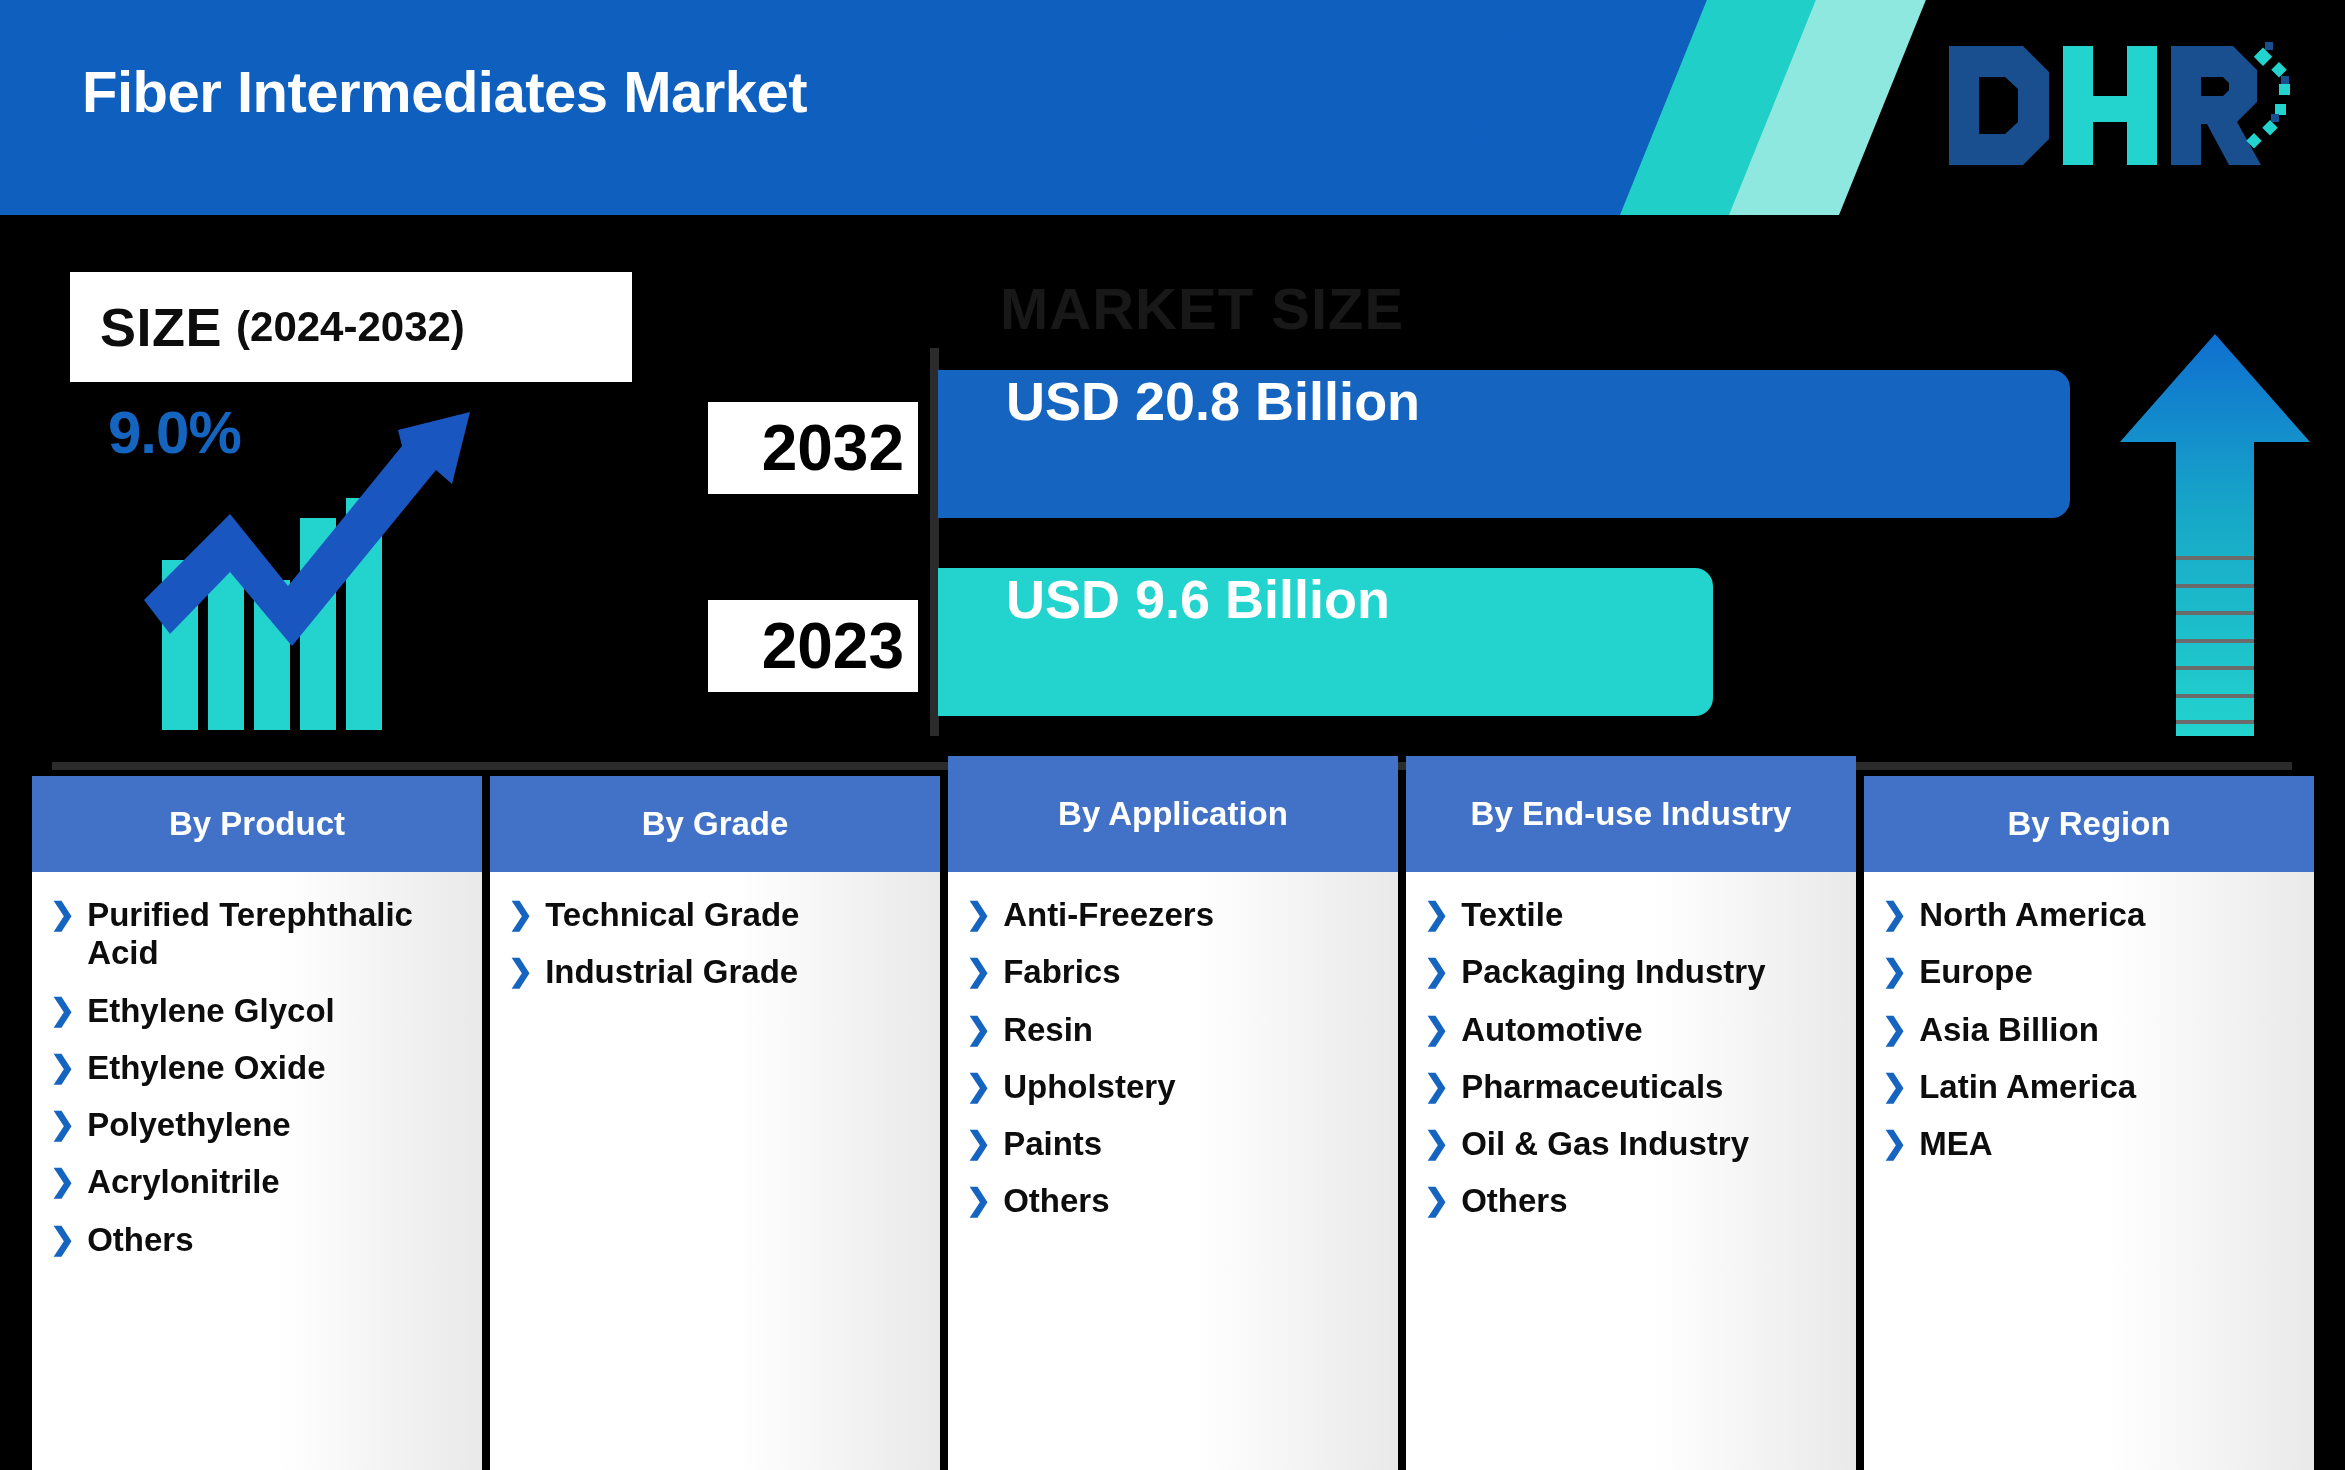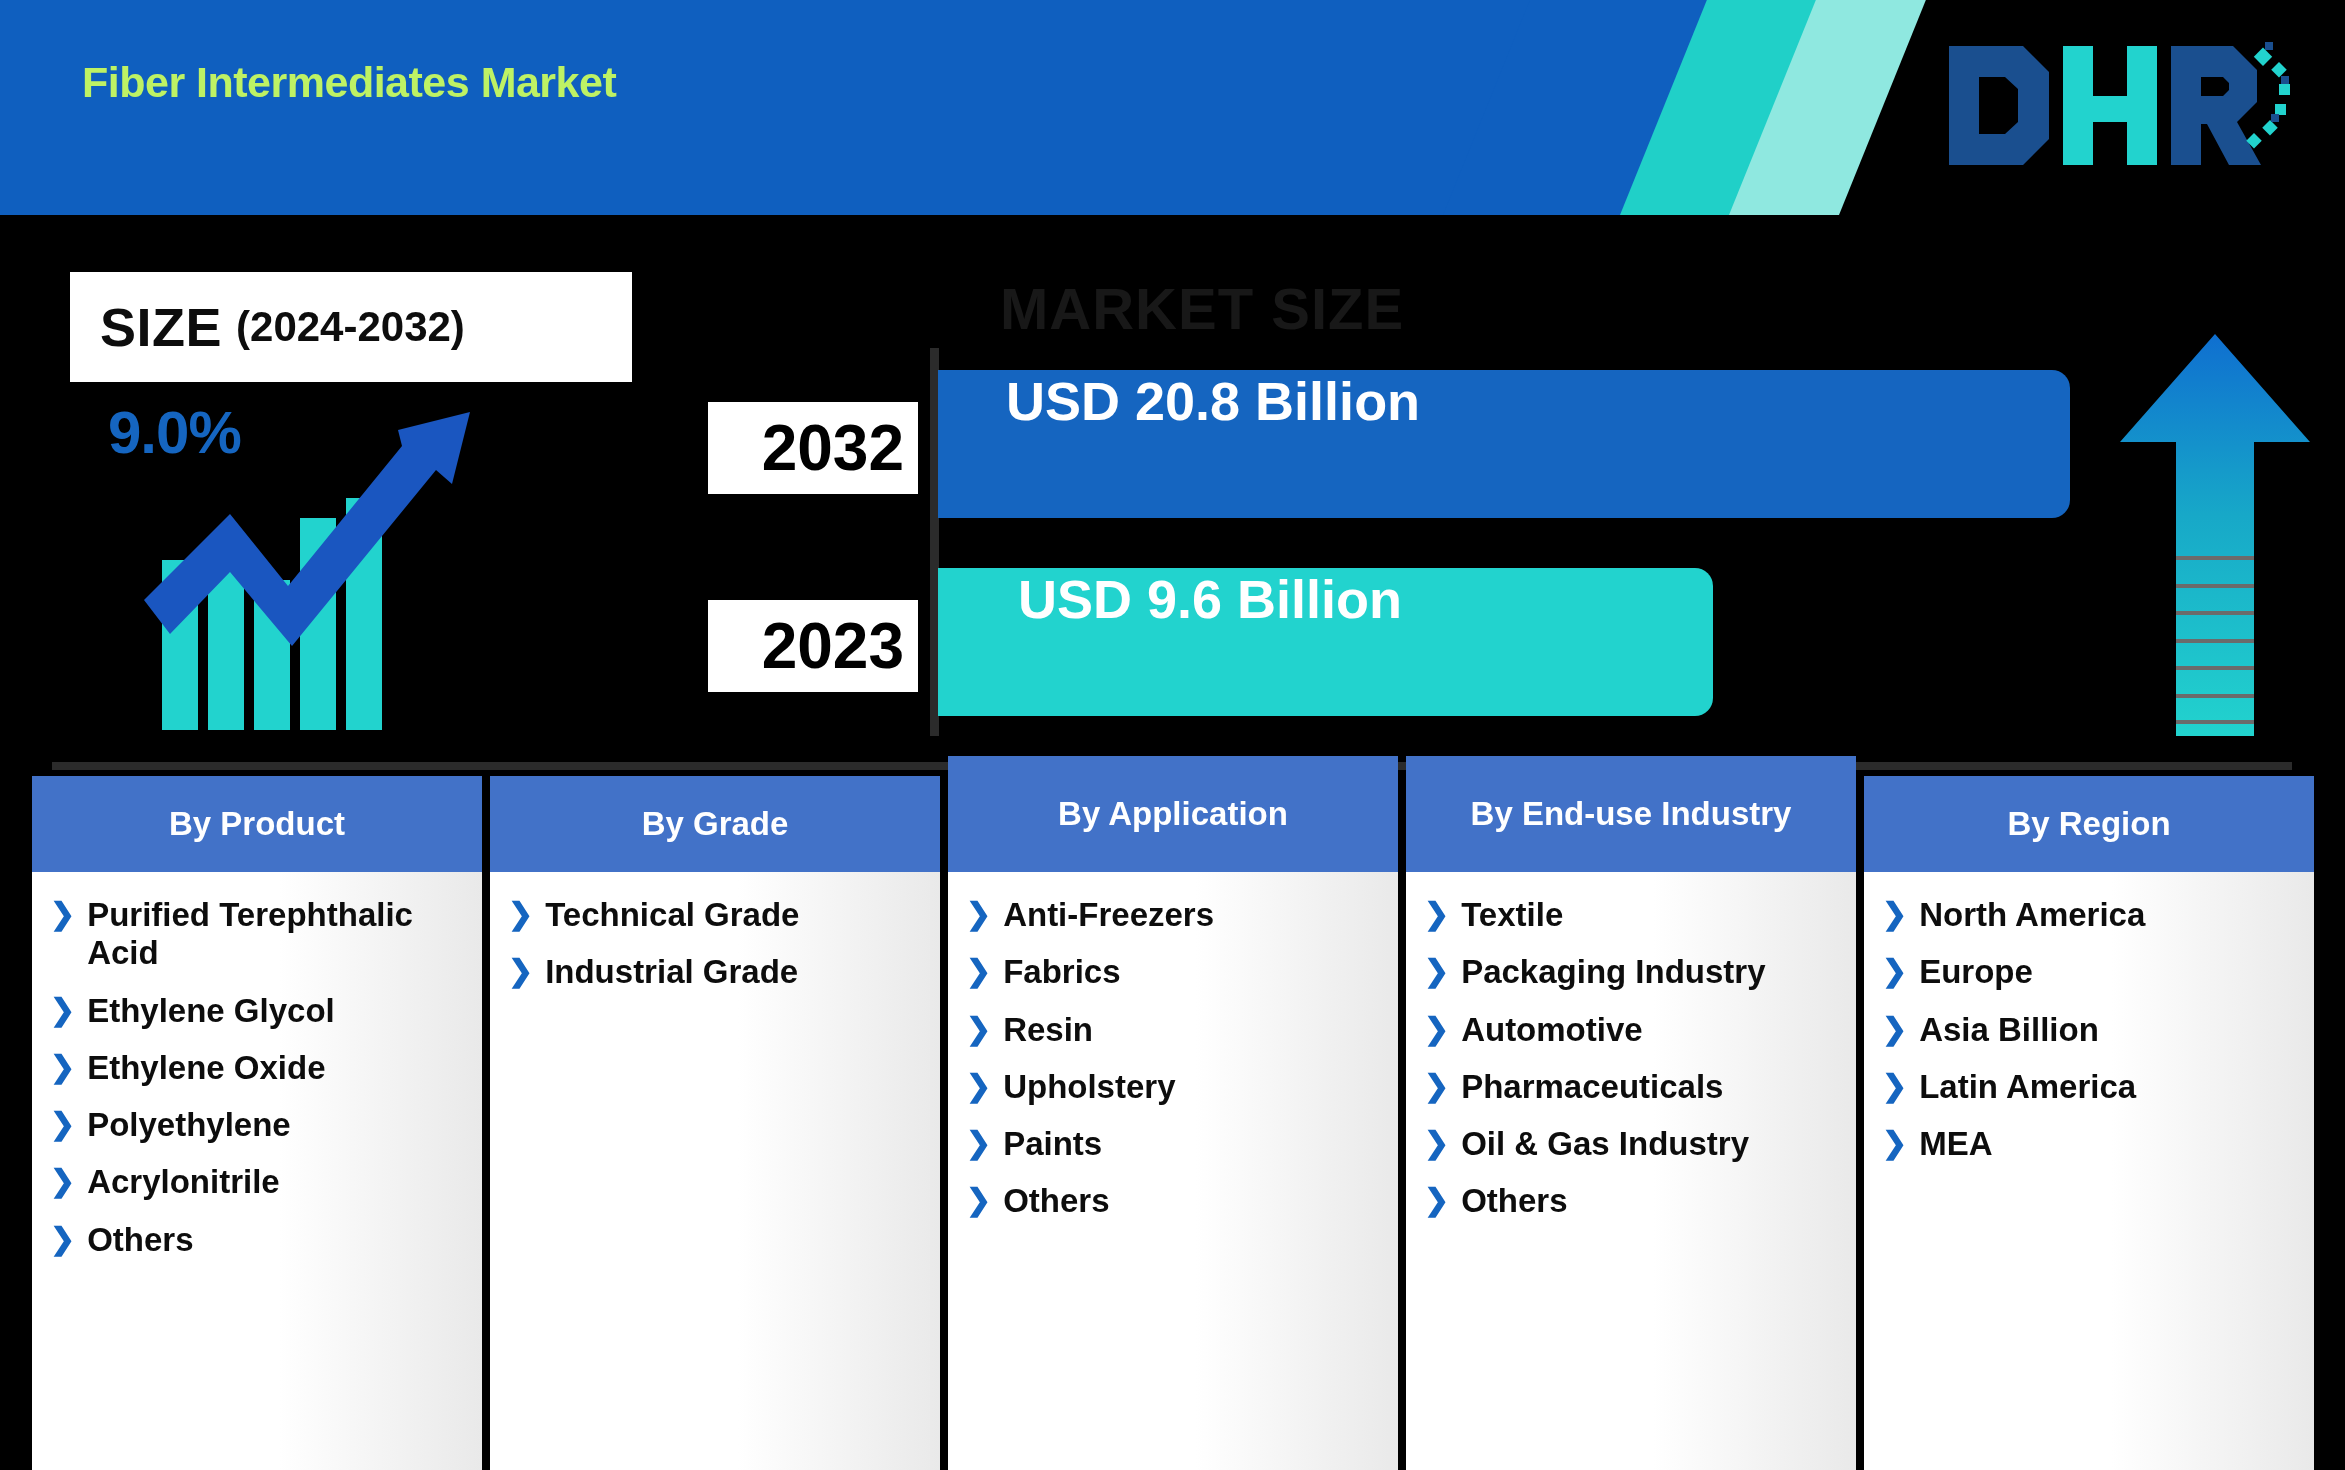--- a/index.html
+++ b/index.html
@@ -11,21 +11,21 @@
   }
   #stage { position: relative; width: 2345px; height: 1470px; background: #000; }
 
   
   .header {
     position: absolute; left: 0; top: 0; width: 1530px; height: 215px;
     background: #0F5FBF;
   }
   .header-title {
     position: absolute; left: 82px; top: 58px;
-    font-size: 43px; font-weight: bold; color: #bef264;
+    font-size: 58px; font-weight: bold; color: #ffffff;
     letter-spacing: -0.5px; white-space: nowrap;
   }
   .stripe {
     position: absolute; top: 0; height: 215px;
     transform: skewX(-22deg); transform-origin: bottom left;
   }
   .stripe-blue  { left: 1443px; width: 180px; background: #0F5FBF; }
   .stripe-cyan  { left: 1620px; width: 112px; background: #20D0C8; }
   .stripe-light { left: 1729px; width: 110px; background: #8FE8E0; }
 
@@ -53,21 +53,21 @@
   }
   .axis-line {
     position: absolute; left: 930px; top: 348px; width: 9px; height: 388px;
     background: #2b2b2b;
   }
   .bar {
     position: absolute; display: flex; align-items: flex-start;
     border-radius: 0 18px 18px 0;
   }
   .bar-2032 { left: 938px; top: 370px; width: 1132px; height: 148px; background: #1565C0; }
-  .bar-2023 { left: 938px; top: 568px; width: 775px; height: 148px; background: #22D3CE; padding-left: 12px; }
+  .bar-2023 { left: 938px; top: 568px; width: 775px; height: 148px; background: #22D3CE; }
   .bar-text { font-size: 54px; font-weight: bold; color: #ffffff; padding-left: 68px; white-space: nowrap; }
   .year-box {
     position: absolute; background: #ffffff; display: flex; align-items: center;
     justify-content: flex-end; padding-right: 14px;
   }
   .year-2032 { left: 708px; top: 402px; width: 210px; height: 92px; }
   .year-2023 { left: 708px; top: 600px; width: 210px; height: 92px; }
   .year-text { font-size: 64px; font-weight: bold; color: #000000; }
 
   .up-arrow { position: absolute; left: 2118px; top: 330px; width: 195px; height: 410px; }

